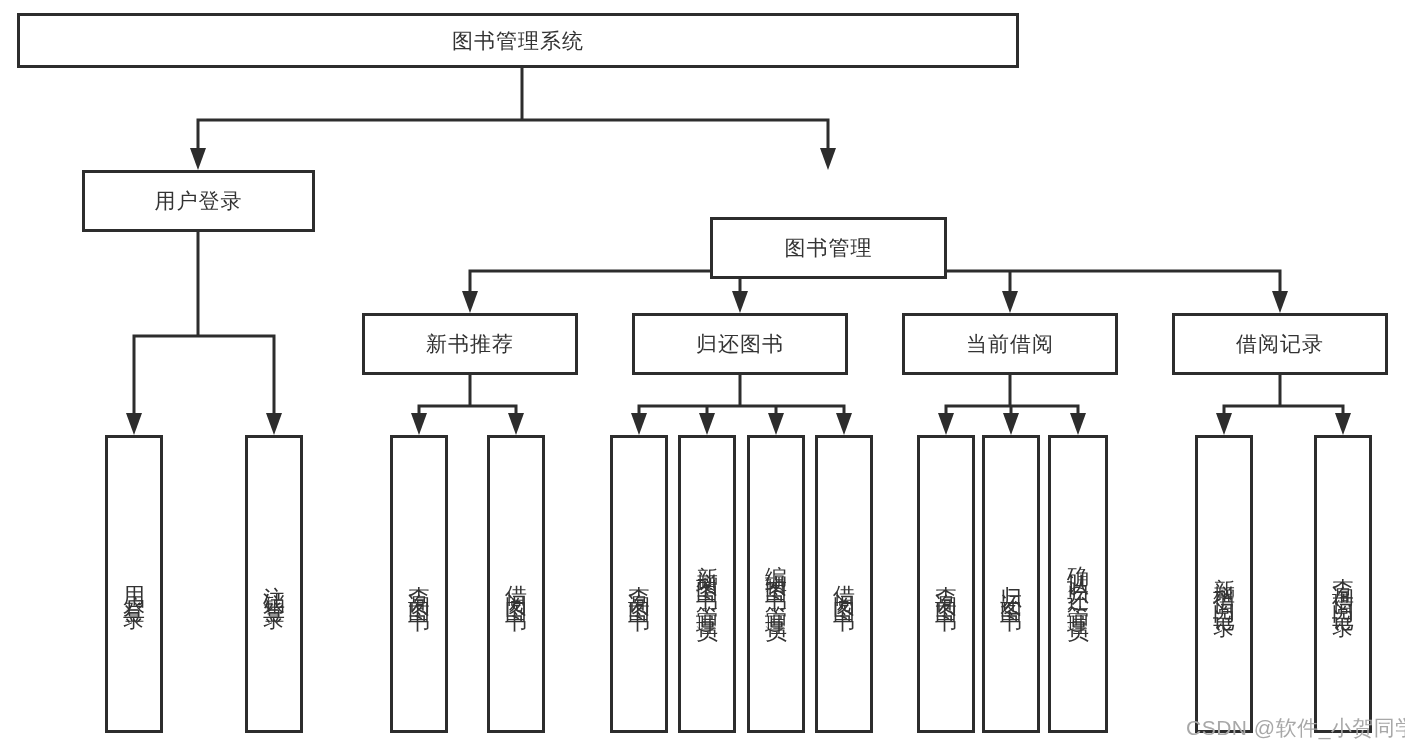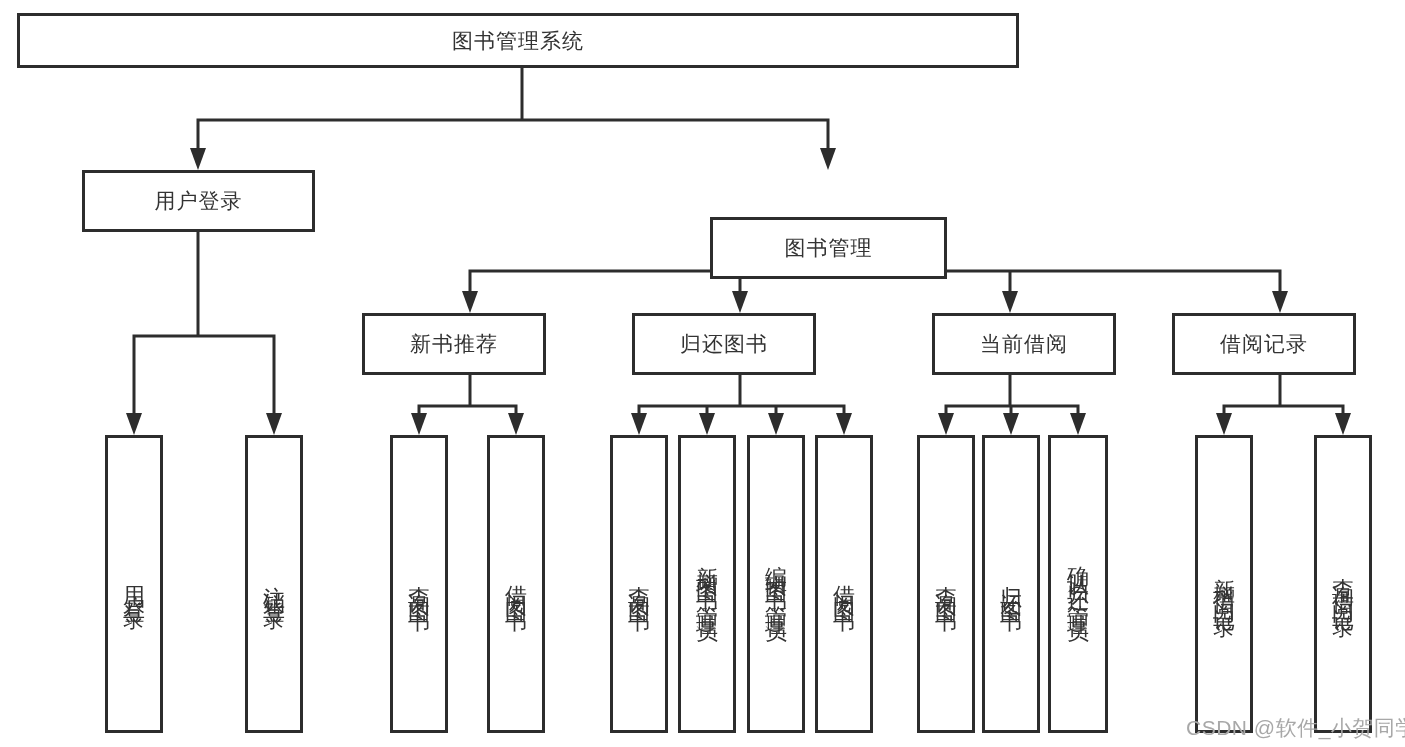--- a/index.html
+++ b/index.html
@@ -39,24 +39,24 @@
     font-size:22px;
     letter-spacing:8px;
     line-height:1;
   }
   
   .n-root{left:17px;top:13px;width:1002px;height:55px;}
   
   .n-user-login{left:82px;top:170px;width:233px;height:62px;}
   .n-book-mgmt{left:710px;top:170px;width:237px;height:62px;margin-top:47px;}
   
-  .lvl3{top:313px;width:184px;height:62px;}
+  .lvl3{top:313px;width:216px;height:62px;}
   .n-new-book{left:362px;}
   .n-book-borrow{left:632px;}
-  .n-current-borrow{left:902px;margin-left:30px;}
+  .n-current-borrow{left:902px;}
   .n-borrow-record{left:1172px;}
   
   .n-ul-login{left:105px;}
   .n-ul-logout{left:245px;}
   .n-nb-query{left:390px;}
   .n-nb-borrow{left:487px;}
   .n-bb-query{left:610px;}
   .n-bb-add{left:678px;}
   .n-bb-edit{left:747px;}
   .n-bb-borrow{left:815px;}

